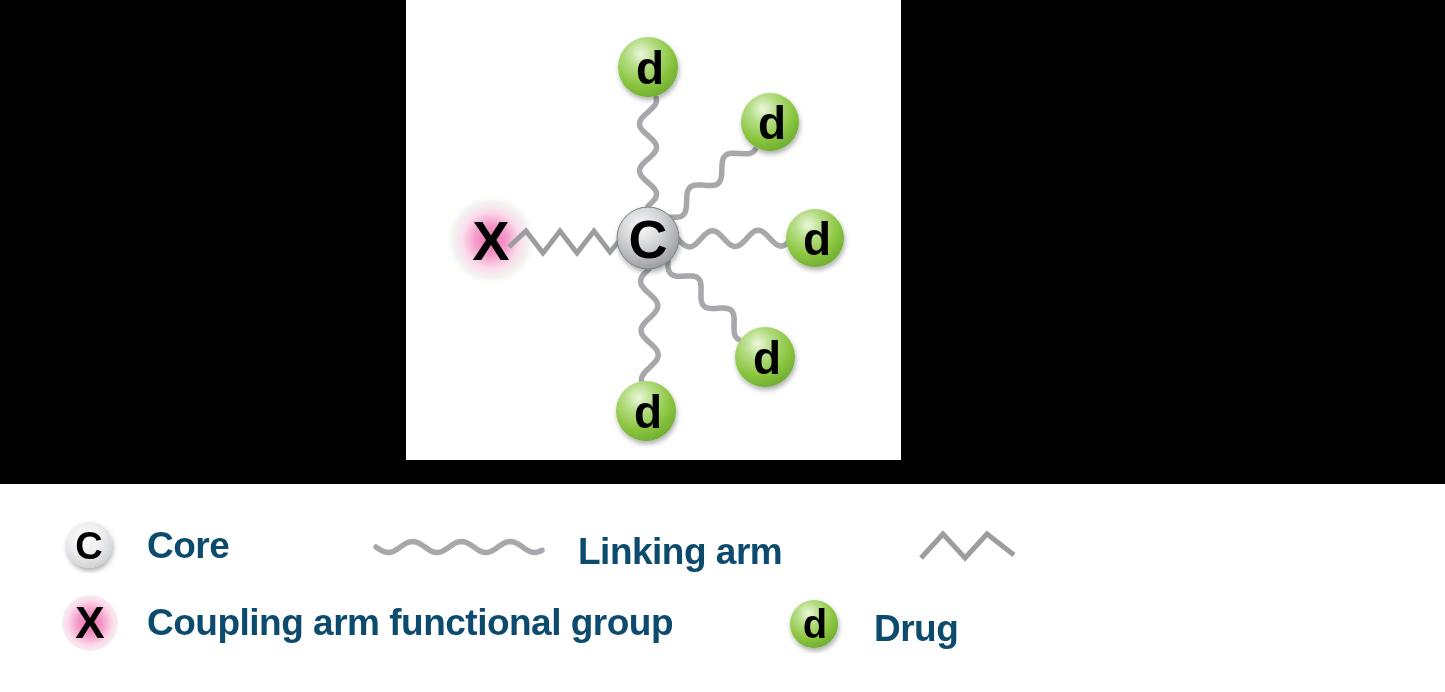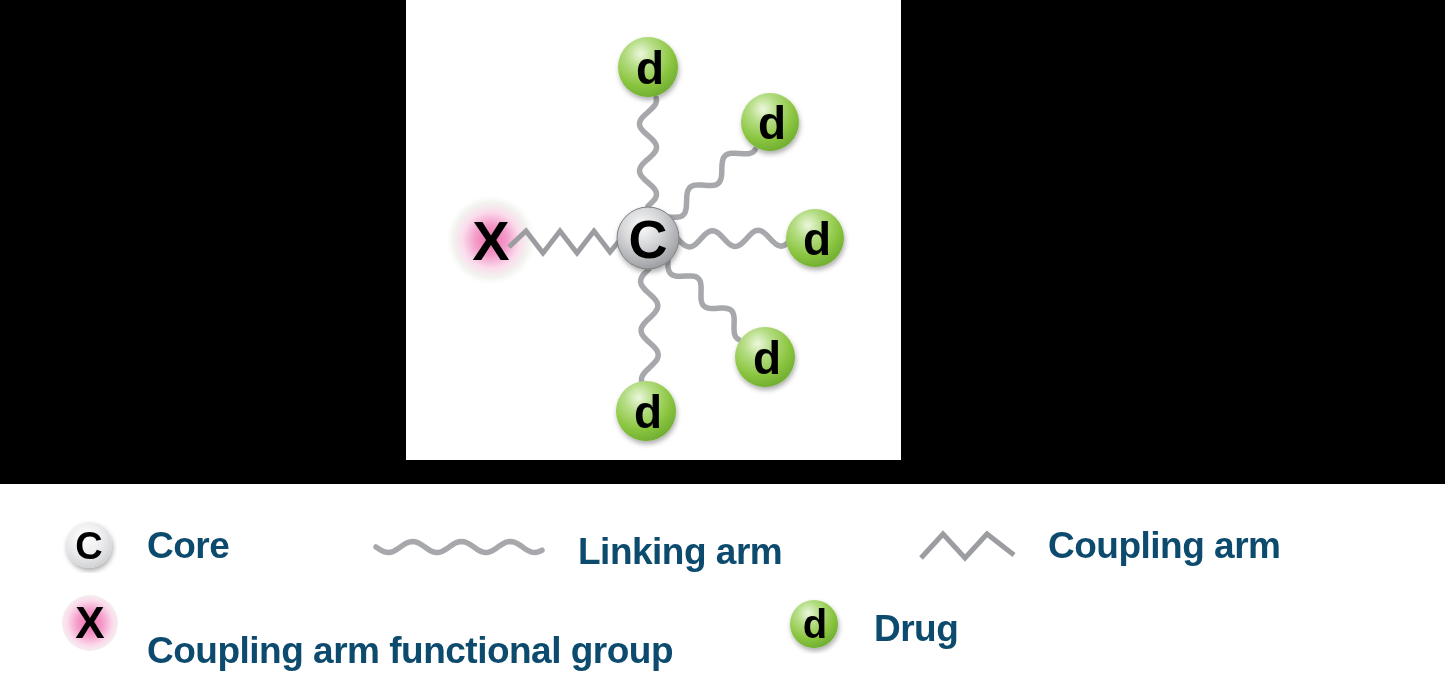--- a/index.html
+++ b/index.html
@@ -119,25 +119,24 @@
   <div class="legend-label" style="left:147px;top:62px;">Core</div>
 
   <svg class="legend-symbol" style="left:371px;top:47px;" width="176" height="32">
     <path fill="none" stroke="#a6a8ab" stroke-width="5.5" stroke-linecap="round" d="M5.0 16.0L7.6 17.8L10.2 19.4L12.8 20.6L15.4 21.3L18.0 21.5L20.6 21.0L23.2 20.0L25.8 18.5L28.3 16.8L30.9 14.9L33.5 13.2L36.1 11.8L38.7 10.9L41.3 10.5L43.9 10.7L46.5 11.6L49.1 12.9L51.7 14.5L54.3 16.3L56.9 18.1L59.5 19.7L62.1 20.8L64.7 21.4L67.3 21.4L69.8 20.9L72.4 19.7L75.0 18.2L77.6 16.4L80.2 14.6L82.8 12.9L85.4 11.6L88.0 10.8L90.6 10.5L93.2 10.8L95.8 11.7L98.4 13.1L101.0 14.8L103.6 16.6L106.2 18.4L108.8 19.9L111.3 20.9L113.9 21.5L116.5 21.4L119.1 20.7L121.7 19.5L124.3 17.9L126.9 16.1L129.5 14.3L132.1 12.7L134.7 11.4L137.3 10.7L139.9 10.5L142.5 11.0L145.1 12.0L147.7 13.4L150.3 15.1L152.8 17.0L155.4 18.7L158.0 20.1L160.6 21.1L163.2 21.5L165.8 21.3L168.4 20.5L171.0 19.2"></path>
   </svg>
   <div class="legend-label" style="left:570px;top:68px;margin-left:8px;">Linking arm</div>
 
   <svg class="legend-symbol" style="left:916px;top:42px;" width="104" height="40">
     <polyline points="5,32 27,8 49,32 71,8 98,29" fill="none" stroke="#9b9da0" stroke-width="5"></polyline>
   </svg>
-  <div class="legend-label" style="left:1048px;top:62px;">Coupling arm</div>
 
   <div class="x-glow" style="left:62px;top:111px;width:56px;height:56px;">
     <span style="font-size:44px;">X</span>
   </div>
-  <div class="legend-label" style="left:147px;top:139px;margin-top:28px;">Coupling arm functional group</div>
+  <div class="legend-label" style="left:147px;top:139px;">Coupling arm functional group</div>
 
   <svg class="legend-symbol" style="left:786px;top:112px;" width="58" height="58">
     <circle cx="28" cy="28" r="24" fill="url(#greenGrad)" filter="url(#sphShadow)"></circle>
     <text class="svg-letter" x="29" y="42" font-size="40" text-anchor="middle">d</text>
   </svg>
   <div class="legend-label" style="left:874px;top:145px;">Drug</div>
 </div>
 
 </body></html>

